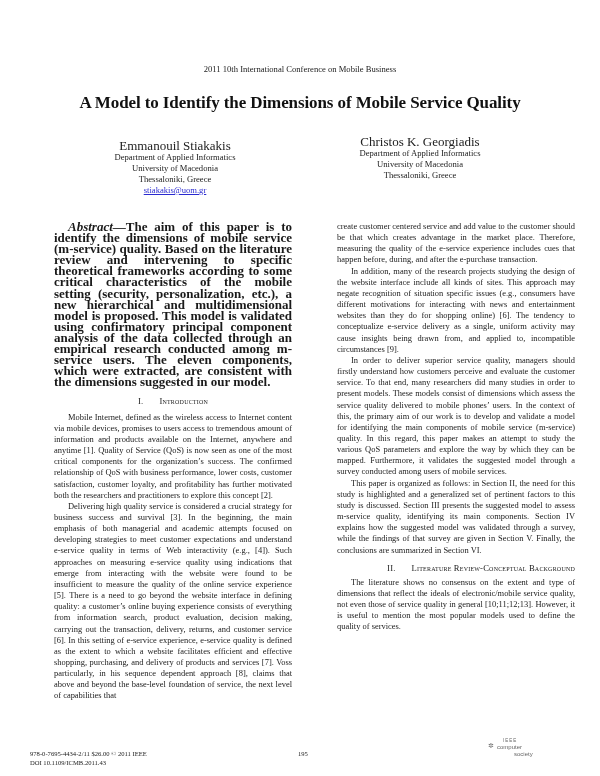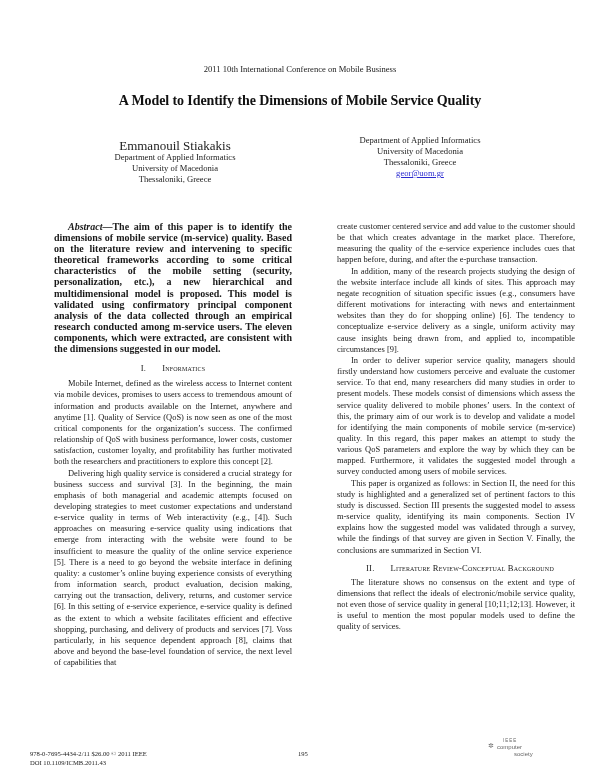--- a/index.html
+++ b/index.html
@@ -6,46 +6,46 @@
   body {
     width: 600px; height: 776px; position: relative; overflow: hidden;
     font-family: "Liberation Serif", "DejaVu Serif", serif; color: #111;
   }
   .conf {
     position: absolute; top: 44px; left: 0; width: 600px; text-align: center;
     font-size: 8.6px; color: #222; margin-top: 20px;
   }
   .title {
     position: absolute; top: 93px; left: 0; width: 600px; text-align: center;
-    font-size: 14px; font-weight: bold; letter-spacing: -0.1px;
+    font-size: 17px; font-weight: bold; letter-spacing: -0.1px;
   }
   .author {
     position: absolute; text-align: center; font-size: 8.6px; line-height: 11px; color: #222;
   }
   .author .name { font-size: 13px; line-height: 13px; }
   .author a { color: #2a2ad0; text-decoration: underline; }
   .a1 { top: 139px; left: 90px; width: 170px; }
   .a2 { top: 135px; left: 335px; width: 170px; }
   .col {
     position: absolute; font-size: 8.45px; line-height: 11.15px; text-align: justify;
     color: #1a1a1a;
   }
   .col p { margin: 0; }
   .col .ind { text-indent: 14px; }
   .left { top: 221px; left: 54px; width: 238px; }
   .right { top: 221px; left: 308px; width: 238px; margin-left: 29px; }
-  .abstract { font-weight: bold; font-size: 10px; line-height: 11.1px; }
+  .abstract { font-weight: bold; font-size: 13px; line-height: 11.1px; }
   .abstract i { font-weight: bold; }
   .keywords { margin-top: 9px !important; text-align: center; font-style: italic; font-weight: bold; font-size: 8.2px; }
   .heading {
     text-align: center; font-size: 8.6px; margin: 9px 0 4px 0 !important;
     font-variant: small-caps; letter-spacing: 0.2px;
   }
   .heading .num { display: inline-block; margin-right: 16px; }
-  .heading2 { text-align: center; padding-left: 8px; margin: 7px 0 3px 0 !important; }
+  .heading2 { text-align: right; padding-left: 8px; margin: 7px 0 3px 0 !important; }
   .footer {
     position: absolute; top: 750px; left: 30px; font-size: 6.6px; line-height: 8.6px; color: #222;
   }
   .pagenum { position: absolute; top: 750px; left: 298px; font-size: 6.6px; color: #222; }
   .logo {
     position: absolute; top: 738px; left: 488px; width: 60px; height: 22px;
     font-family: "Liberation Sans", sans-serif; color: #666; font-size: 6px; line-height: 6px;
   }
   .logo .ieee { position: absolute; left: 15px; top: 0; font-size: 4.5px; letter-spacing: 1px; }
   .logo .star { position: absolute; left: 0; top: 5px; font-size: 7px; }
@@ -57,32 +57,33 @@
 
 <div class="conf">2011 10th International Conference on Mobile Business</div>
 
 <div class="title">A Model to Identify the Dimensions of Mobile Service Quality</div>
 
 <div class="author a1">
   <div class="name">Emmanouil Stiakakis</div>
   <div>Department of Applied Informatics</div>
   <div>University of Macedonia</div>
   <div>Thessaloniki, Greece</div>
+  <div><a href="stiakakis@uom.gr">stiakakis@uom.gr</a></div>
 </div>
 
 <div class="author a2">
+  <div class="name">Christos K. Georgiadis</div>
   <div>Department of Applied Informatics</div>
   <div>University of Macedonia</div>
   <div>Thessaloniki, Greece</div>
-  <div><a href="geor@uom.gr">geor@uom.gr</a></div>
 </div>
 
 <div class="col left">
   <p class="abstract ind"><i>Abstract</i><span>—</span><span>The aim of this paper is to identify the dimensions of mobile service (m-service) quality. Based on the literature review and intervening to specific theoretical frameworks according to some critical characteristics of the mobile setting (security, personalization, etc.), a new hierarchical and multidimensional model is proposed. This model is validated using confirmatory principal component analysis of the data collected through an empirical research conducted among m-service users. The eleven components, which were extracted, are consistent with the dimensions suggested in our model.</span></p>
-  <p class="heading"><span class="num">I.</span><span>Informatics</span></p>
+  <p class="heading"><span class="num">I.</span><span>Introduction</span></p>
   <p class="ind">Mobile Internet, defined as the wireless access to Internet content via mobile devices, promises to users access to tremendous amount of information and products available on the Internet, anywhere and anytime [1]. Quality of Service (QoS) is now seen as one of the most critical components for the organization’s success. The confirmed relationship of QoS with business performance, lower costs, customer satisfaction, customer loyalty, and profitability has further motivated both the researchers and practitioners to explore this concept [2].</p>
   <p class="ind">Delivering high quality service is considered a crucial strategy for business success and survival [3]. In the beginning, the main emphasis of both managerial and academic attempts focused on developing strategies to meet customer expectations and understand e-service quality in terms of Web interactivity (e.g., [4]). Such approaches on measuring e-service quality using indications that emerge from interacting with the website were found to be insufficient to measure the quality of the online service experience [5]. There is a need to go beyond the website interface in defining quality: a customer’s online buying experience consists of everything from information search, product evaluation, decision making, carrying out the transaction, delivery, returns, and customer service [6]. In this setting of e-service experience, e-service quality is defined as the extent to which a website facilitates efficient and effective shopping, purchasing, and delivery of products and services [7]. Voss particularly, in his sequence dependent approach [8], claims that above and beyond the base-level foundation of service, the next level of capabilities that</p>
 </div>
 
 <div class="col right">
   <p>create customer centered service and add value to the customer should be that which creates advantage in the market place. Therefore, measuring the quality of the e-service experience includes cues that happen before, during, and after the e-purchase transaction.</p>
   <p class="ind">In addition, many of the research projects studying the design of the website interface include all kinds of sites. This approach may negate recognition of situation specific issues (e.g., consumers have different motivations for interacting with news and entertainment websites than they do for shopping online) [6]. The tendency to conceptualize e-service delivery as a single, uniform activity may cause insights being drawn from, and applied to, incompatible circumstances [9].</p>
   <p class="ind">In order to deliver superior service quality, managers should firstly understand how customers perceive and evaluate the customer service. To that end, many researchers did many studies in order to present models. These models consist of dimensions which assess the service quality delivered to mobile phones’ users. In the context of this, the primary aim of our work is to develop and validate a model for identifying the main components of mobile service (m-service) quality. In this regard, this paper makes an attempt to study the various QoS parameters and explore the way by which they can be mapped. Furthermore, it validates the suggested model through a survey conducted among users of mobile services.</p>
   <p class="ind">This paper is organized as follows: in Section II, the need for this study is highlighted and a generalized set of pertinent factors to this study is discussed. Section III presents the suggested model to assess m-service quality, identifying its main components. Section IV explains how the suggested model was validated through a survey, while the findings of that survey are given in Section V. Finally, the conclusions are summarized in Section VI.</p>
   <p class="heading heading2"><span class="num">II.</span><span>Literature Review-Conceptual Background</span></p>

